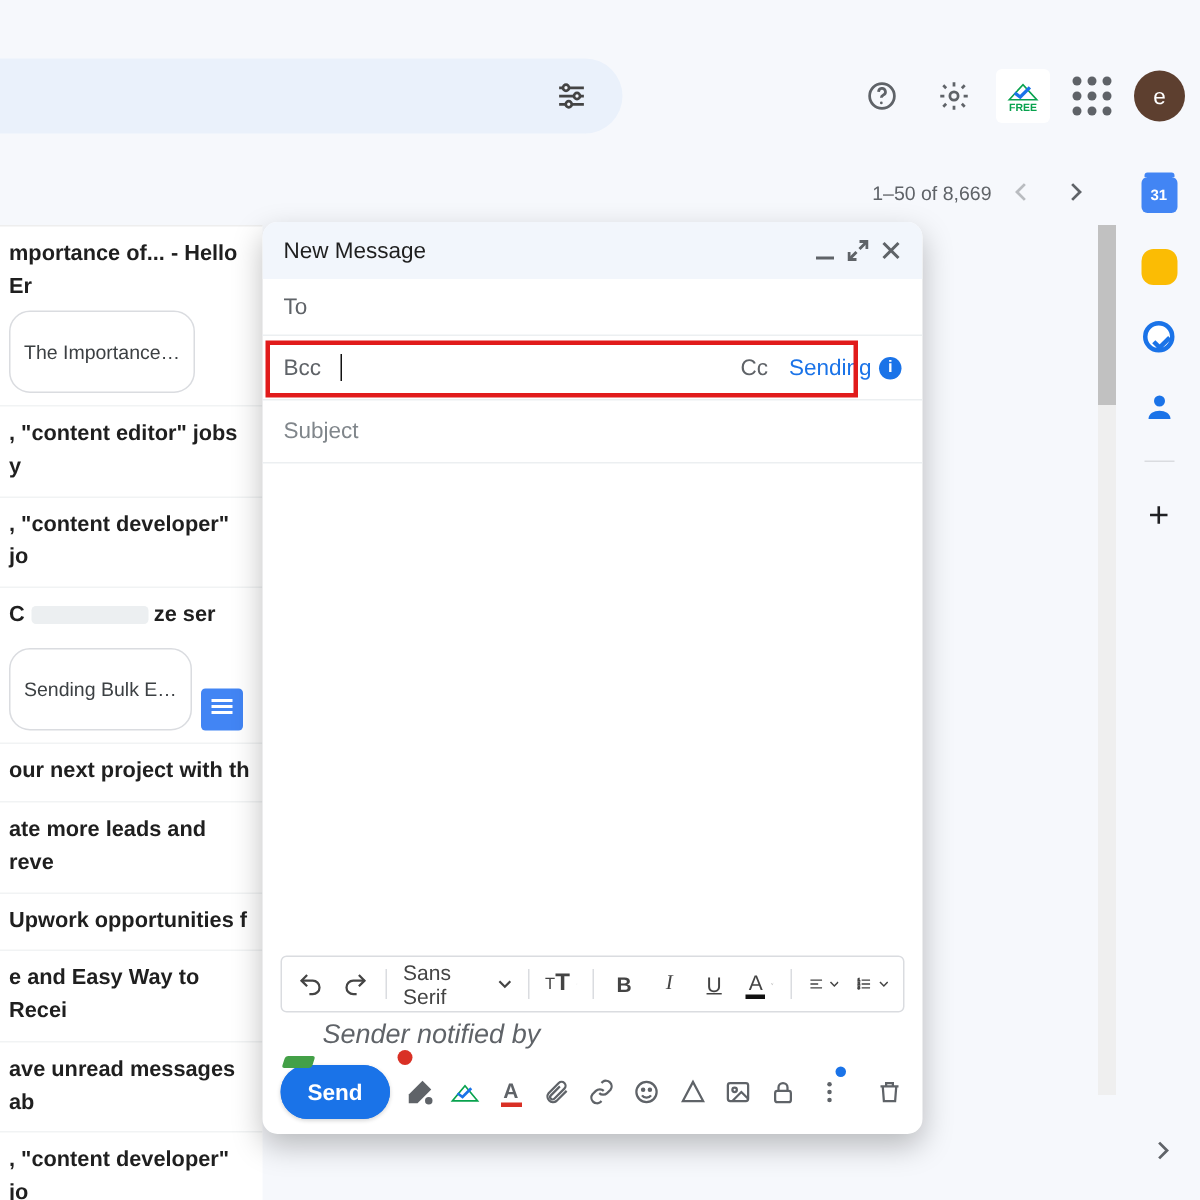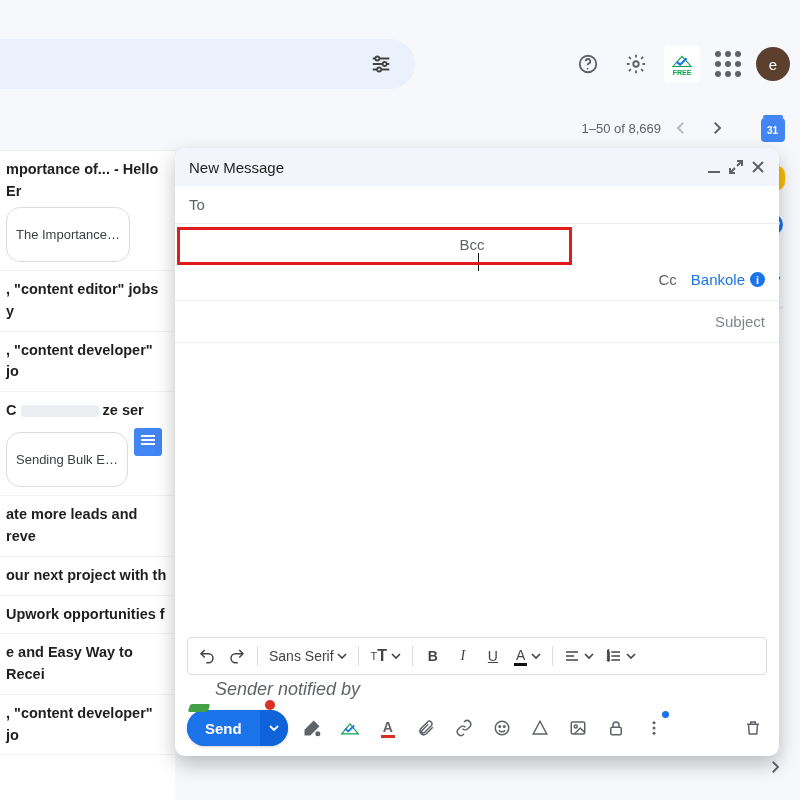--- a/index.html
+++ b/index.html
@@ -99,35 +99,34 @@
   .badge{background:#0f7b3e;color:#fff;border-radius:10px;padding:1px 8px;font-size:12px;font-weight:700}
   .chip{display:inline-block;border:1px solid #dadce0;border-radius:14px;padding:17px 9px;font-size:13px;color:#3c4043;margin-top:4px;}
   .doc-icon{display:inline-block;width:28px;height:28px;background:#4285f4;border-radius:3px;vertical-align:middle;margin-left:6px;position:relative}
   .doc-icon::after{content:"";position:absolute;left:7px;top:7px;right:7px;height:2px;background:#fff;box-shadow:0 4px 0 #fff,0 8px 0 #fff;}
 
   .scrollbar-strip{position:absolute;left:732px;top:150px;width:12px;height:580px;background:#efefef;}
   .scrollbar-strip .thumb{width:100%;height:120px;background:#c1c1c1;}
 
   
   .compose{
-    position:absolute;left:175px;top:148px;width:604px;height:608px;
+    position:absolute;left:175px;top:148px;width:440px;height:608px;
     background:#fff;border-radius:10px;
     box-shadow:0 8px 20px rgba(0,0,0,.25);
     display:flex;flex-direction:column;
     overflow:hidden;
-    text-align:right;
   }
   .compose-header{
     background:#f2f6fc;height:38px;display:flex;align-items:center;padding:0 14px;
     font-size:15px;color:#1f1f1f;
   }
   .compose-header .spacer{flex:1}
   .win-btn{margin-left:8px;color:#5f6368;cursor:pointer;font-size:15px}
   .field-row{padding:10px 14px;border-bottom:1px solid #eceff1;display:flex;align-items:center;color:#5f6368;font-size:15px;}
-  .bcc-row{position:relative;padding:12px 14px;border-bottom:1px solid #eceff1;display:flex;align-items:center;flex-direction:column;}
+  .bcc-row{position:relative;padding:12px 14px;border-bottom:1px solid #eceff1;display:flex;align-items:center;}
   .bcc-highlight{position:absolute;left:2px;top:3px;width:395px;height:38px;border:3px solid #e11b1b;pointer-events:none}
   .bcc-label{color:#5f6368;font-size:15px;margin-right:10px}
   .caret{width:1px;height:18px;background:#111;display:inline-block;margin-left:3px;animation:blink 1.1s step-end infinite}
   @keyframes blink{50%{opacity:0}}
   .bcc-right{margin-left:auto;display:flex;align-items:center;gap:14px;font-size:15px}
   .cc-link{color:#5f6368;cursor:pointer}
   .campaign-link{color:#1a73e8;cursor:pointer;display:flex;align-items:center;gap:5px}
   .info-badge{width:15px;height:15px;border-radius:50%;background:#1a73e8;color:#fff;font-size:11px;display:flex;align-items:center;justify-content:center;font-weight:700}
   .subject-row{padding:12px 14px;border-bottom:1px solid #eceff1;color:#80868b;font-size:15px}
   .body-area{flex:1}
@@ -249,29 +248,30 @@
   <div class="row">
     <div class="bold">mportance of... - Hello Er</div>
     <div><span class="chip">The Importance…</span></div>
   </div>
   <div class="row bold">, "content editor" jobs y</div>
   <div class="row bold">, "content developer" jo</div>
   <div class="row">
     <span class="bold">C</span>
     <span style="display:inline-block;width:78px;height:12px;background:#eceff1;border-radius:3px;vertical-align:middle"></span>
     <span class="bold">ze ser</span>
-    <div style="margin-top:6px;display:flex;align-items:flex-start">
+    <div style="margin-top:6px;display:flex;align-items:flex-end">
       <span class="chip">Sending Bulk E…</span>
       <span class="doc-icon"></span>
     </div>
   </div>
+  <div class="row bold">our next project with th</div>
   <div class="row bold">ate more leads and reve</div>
-  <div class="row bold">our next project with th</div>
   <div class="row bold">Upwork opportunities f</div>
   <div class="row bold">e and Easy Way to Recei</div>
+  <div class="row bold">ave unread messages ab</div>
   <div class="row bold">, "content developer" jo</div>
 
 </div>
 
 <div class="scrollbar-strip">
     <div class="thumb"></div>
   </div>
 
 <div class="compose">
   <div class="compose-header">
@@ -299,21 +299,21 @@
     <span>To</span>
   </div>
 
   <div class="bcc-row">
     <div class="bcc-highlight"></div>
     <span class="bcc-label">Bcc</span>
     <span class="caret"></span>
     <div class="bcc-right">
       <span class="cc-link">Cc</span>
       <span class="campaign-link">
-        <span>Bankole</span>
+        <span>Sending</span>
         <span class="info-badge">i</span>
       </span>
     </div>
   </div>
 
   <div class="subject-row">Subject</div>
   <div class="body-area"></div>
 
   <div class="fmt-bar">
     <div class="fmt-btn">

